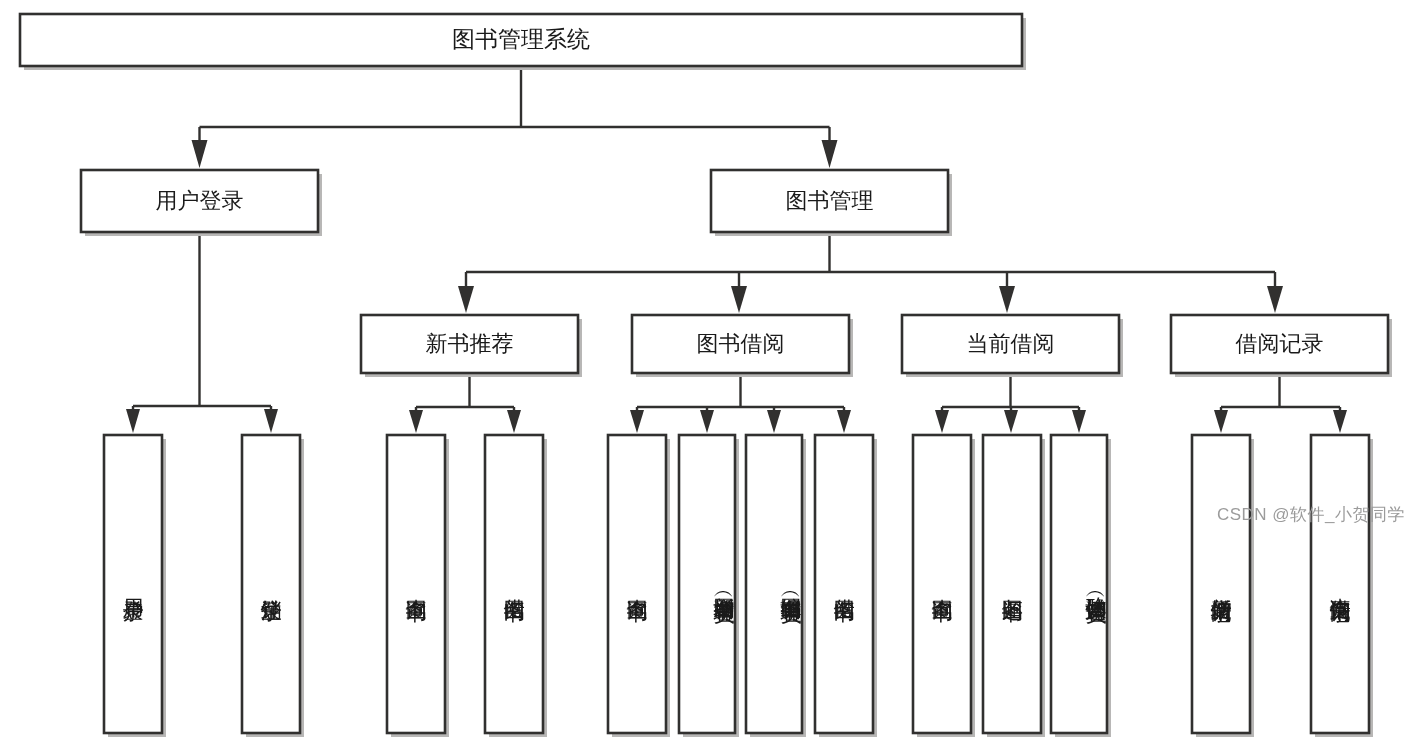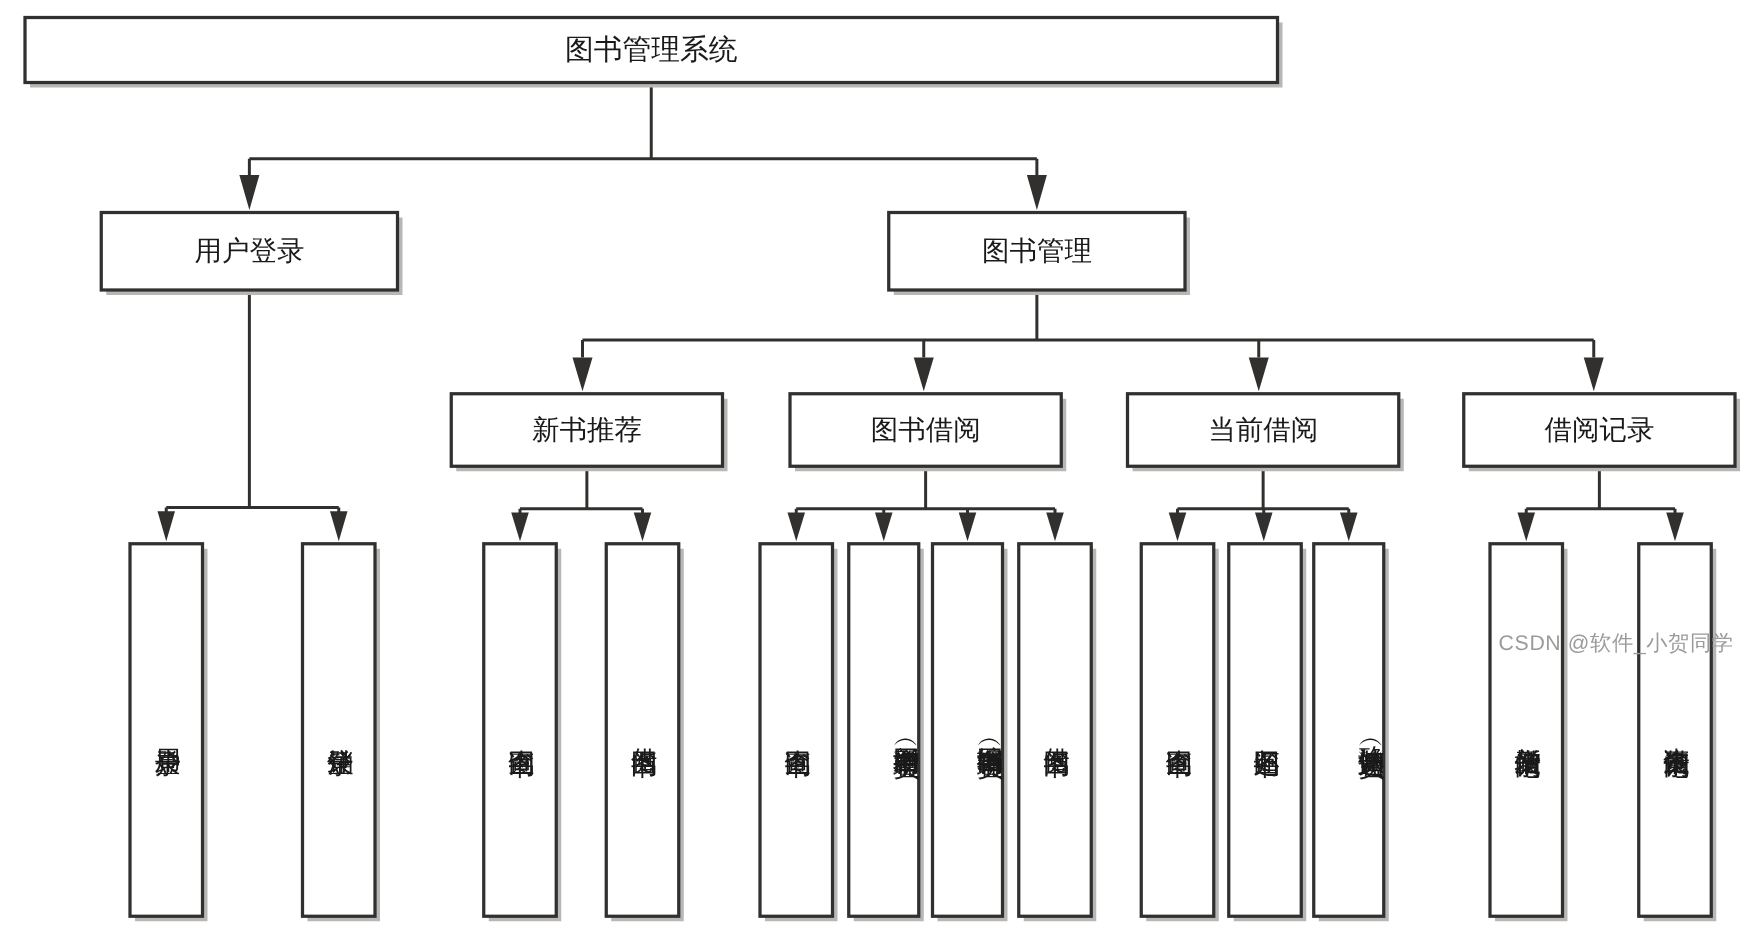--- a/index.html
+++ b/index.html
@@ -65,21 +65,21 @@
     text-orientation: upright;
     letter-spacing: 1px;
     display: flex;
     align-items: center;
     justify-content: center;
     text-align: center;
     pointer-events: none;
   }
   #watermark {
     position: absolute;
-    right: 18px;
+    right: 0;
     bottom: 6px;
     font-family: "Liberation Sans", "DejaVu Sans", sans-serif;
     font-size: 17px;
     color: #9b9b9b;
     letter-spacing: 0.5px;
     white-space: nowrap;
   }
 </style>
 </head>
 <body>

